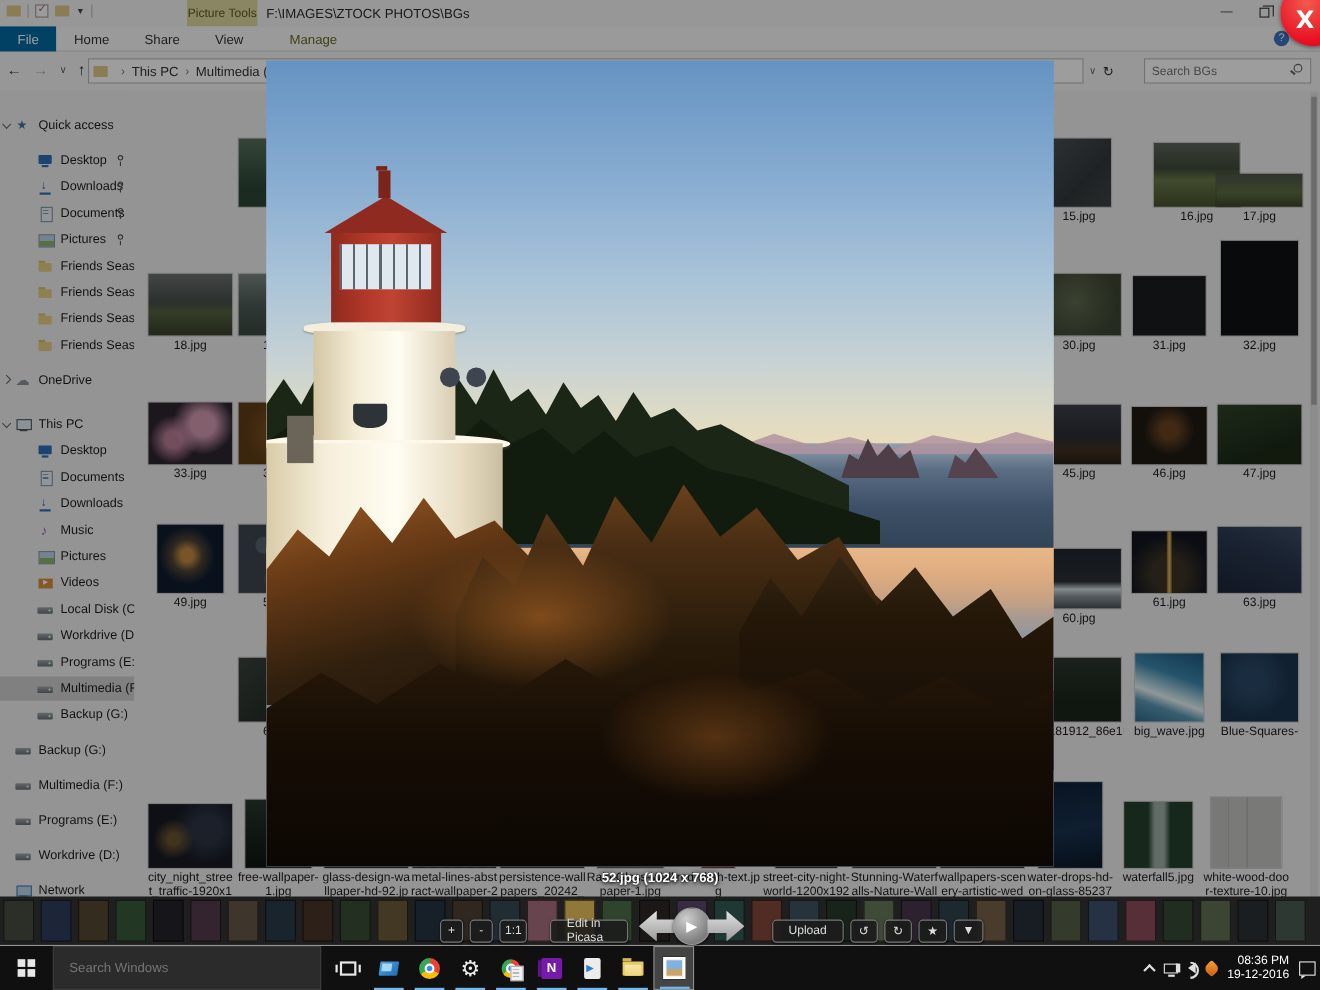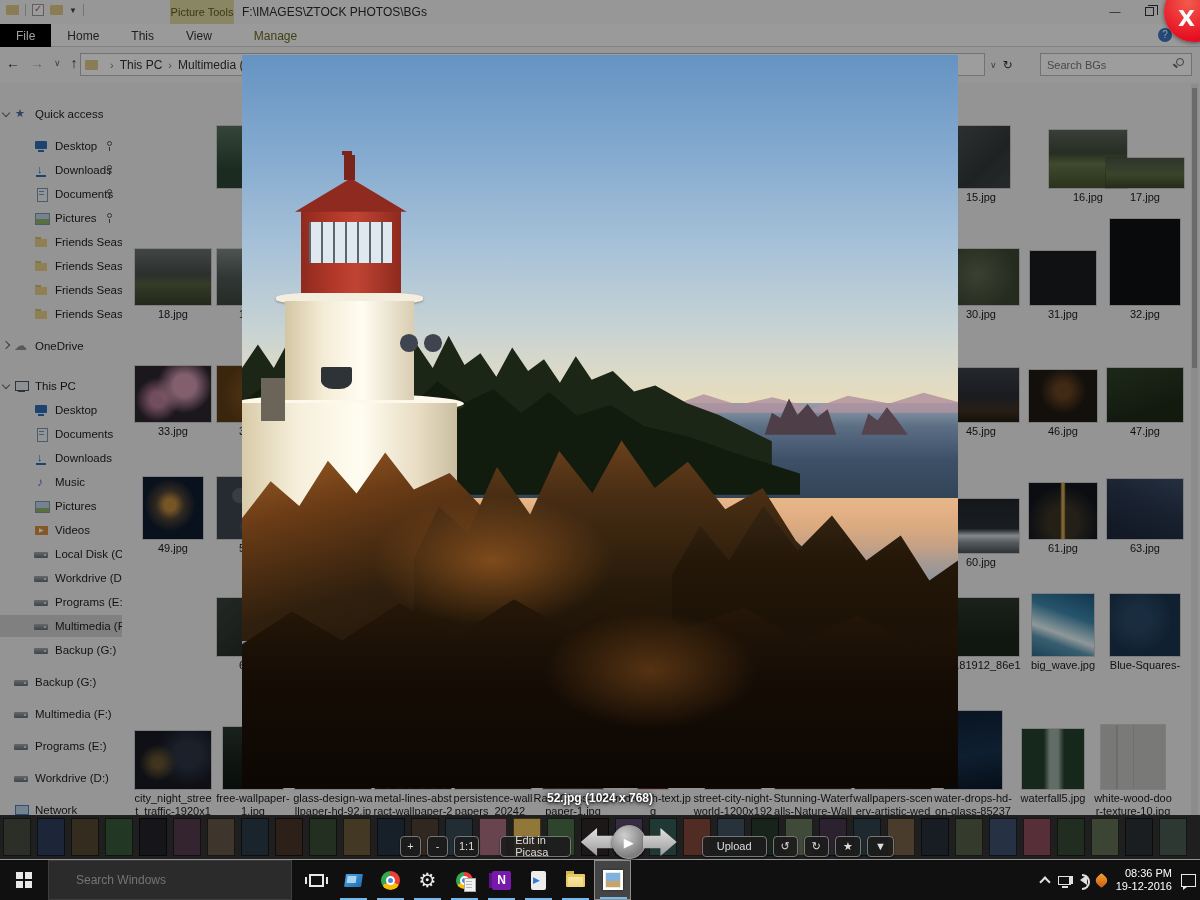--- a/index.html
+++ b/index.html
@@ -25,21 +25,21 @@
   .wbtn { width:34px; height:22px; display:flex; align-items:center; justify-content:center;
           color:#333; font-size:11px; }
   .restore-glyph { width:9px; height:9px; border:1px solid #333; position:relative; background:#f4f4f4; }
   .restore-glyph::before { content:""; position:absolute; left:2px; top:-3px; width:9px; height:9px;
           border:1px solid #333; border-bottom:none; border-left:none; }
 
   #ribbonrow { position:absolute; left:0; top:24px; width:1200px; height:23px; background:#f9f9f9;
                border-bottom:1px solid #d4d4d4; display:flex; }
   .rtab { height:23px; padding:0 16px; font-size:12px; color:#333; display:flex;
           align-items:center; }
-  .rtab.accent { background:#000000; color:#fff; }
+  .rtab.accent { background:#0369a1; color:#fff; }
   .rtab.contextual { margin-left:10px; color:#6a6a24; }
   #help-circle { position:absolute; left:1158px; top:28px; width:14px; height:14px; border-radius:50%;
                  background:#3a76c4; color:#fff; font-size:10px; text-align:center; line-height:14px; }
 
   #addressrow { position:absolute; left:0; top:47px; width:1200px; height:35px; background:#f4f4f4; }
   .navbtns { position:absolute; left:6px; top:8px; display:flex; gap:10px; align-items:center;
              font-size:14px; }
   .nb { color:#333; }
   .nb.dis { color:#aaa; }
   .nb.small { font-size:9px; color:#666; }
@@ -250,21 +250,21 @@
                  font-family:"DejaVu Sans",sans-serif; }
 
   
   #taskbar { position:absolute; left:0; top:860px; width:1200px; height:40px; background:#101010; z-index:60;
              display:flex; align-items:center; }
   #startbtn { width:48px; height:40px; display:flex; align-items:center; justify-content:center; flex:none; }
   .winlogo { width:16px; height:16px; display:grid; grid-template-columns:7px 7px; grid-template-rows:7px 7px;
              gap:2px; }
   .winlogo span { background:#e8e8e8; }
   #tb-search { width:244px; height:40px; background:#2b2b2b; border:1px solid #3c3c3c; color:#a8a8a8;
-               font-size:12px; padding-left:27px; outline:none; flex:none; }
+               font-size:12px; padding-left:14px; outline:none; flex:none; }
   #tb-icons { display:flex; margin-left:6px; }
   .slot { width:37px; height:40px; position:relative; display:flex; align-items:center; justify-content:center; }
   .slot.active { background:rgba(255,255,255,.22); border:1px solid rgba(255,255,255,.4); }
   .openline { position:absolute; left:5px; bottom:0; width:27px; height:2.5px; background:#76b9ed; }
   .ik-taskview { width:15px; height:13px; border:2px solid #e8e8e8; position:relative; }
   .ik-taskview::before { content:""; position:absolute; left:-6px; top:1px; width:2px; height:7px; background:#e8e8e8; }
   .ik-taskview::after { content:""; position:absolute; right:-6px; top:1px; width:2px; height:7px; background:#e8e8e8; }
   .ik-laptop { width:17px; height:13px; background:linear-gradient(135deg,#4aa3e0,#1f6db5); transform:skewX(-8deg);
                border-radius:1px; position:relative; }
   .ik-laptop::after { content:""; position:absolute; left:2px; top:2px; width:9px; height:7px; background:#a8d4f0; }
@@ -333,21 +333,21 @@
         <div class="wbtn">—</div>
         <div class="wbtn">
           <span class="restore-glyph"></span>
         </div>
       </div>
     </div>
 
     <div id="ribbonrow">
         <div class="rtab accent">File</div>
         <div class="rtab">Home</div>
-        <div class="rtab">This</div>
+        <div class="rtab">Share</div>
         <div class="rtab">View</div>
         <div class="rtab contextual">Manage</div>
       </div>
     <div id="help-circle">?</div>
 
     <div id="addressrow">
       <div class="navbtns">
         <span class="nb">←</span>
         <span class="nb dis">→</span>
         <span class="nb small">∨</span>

